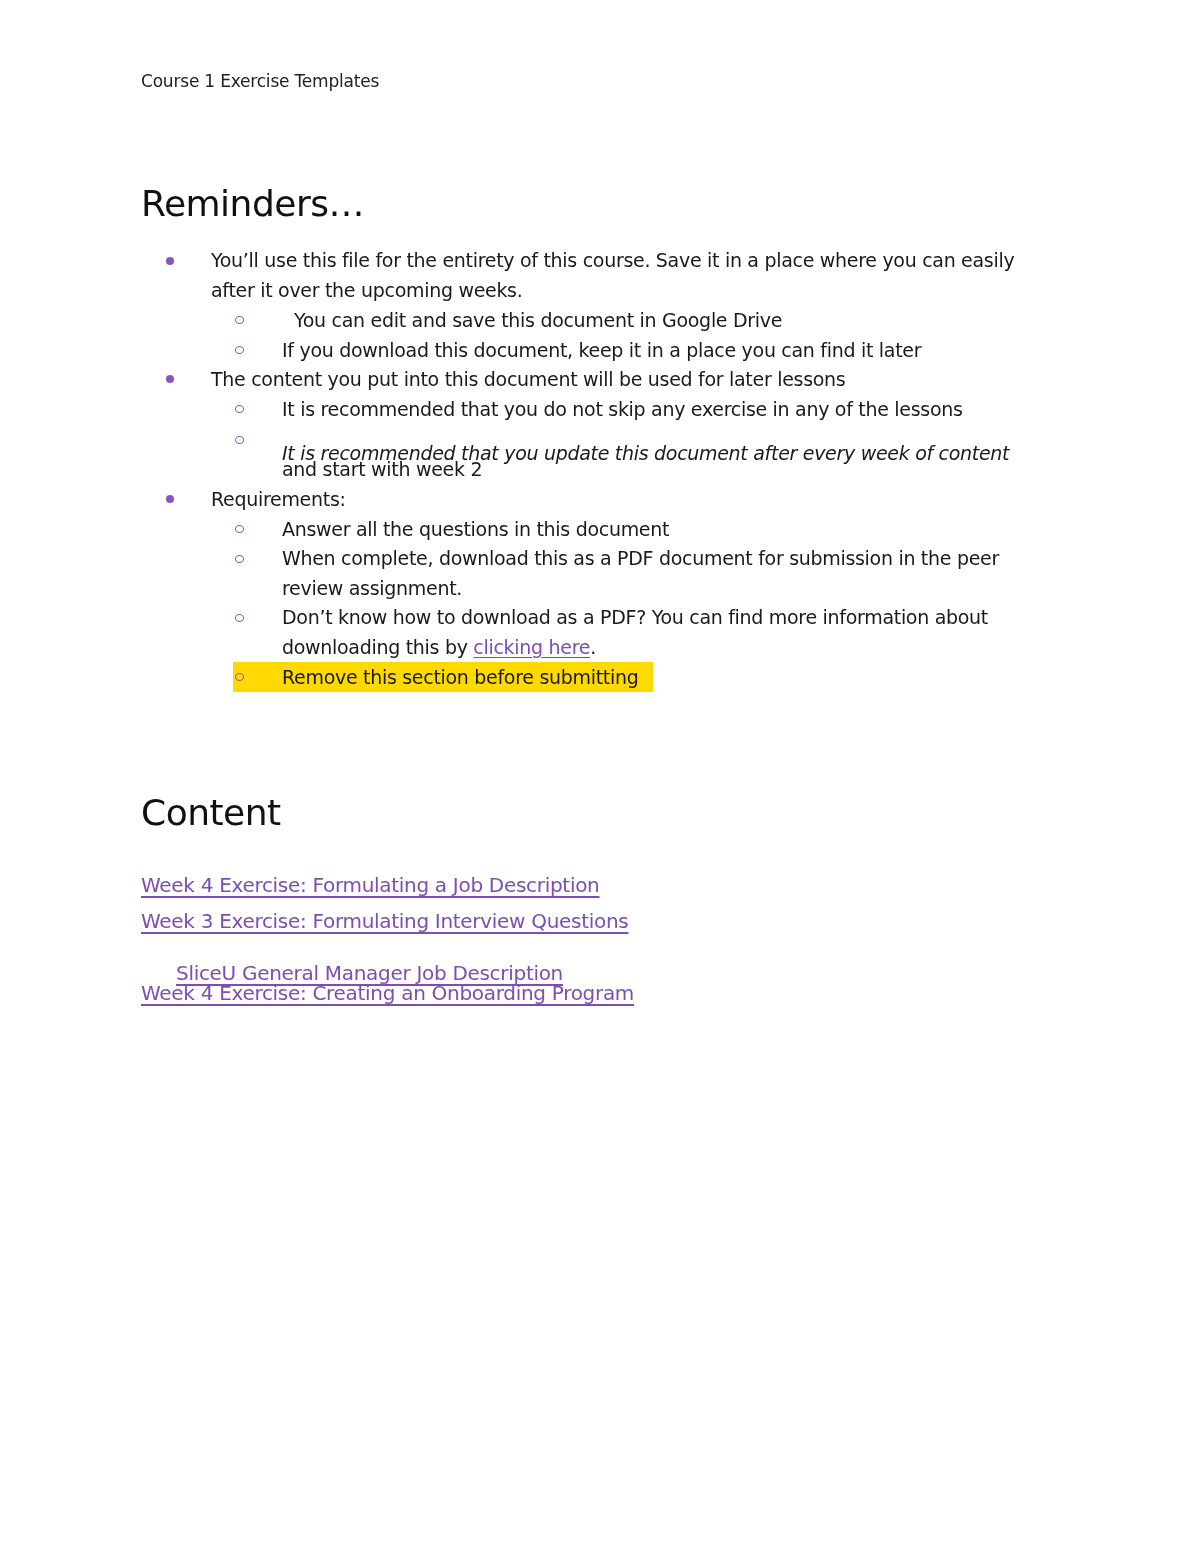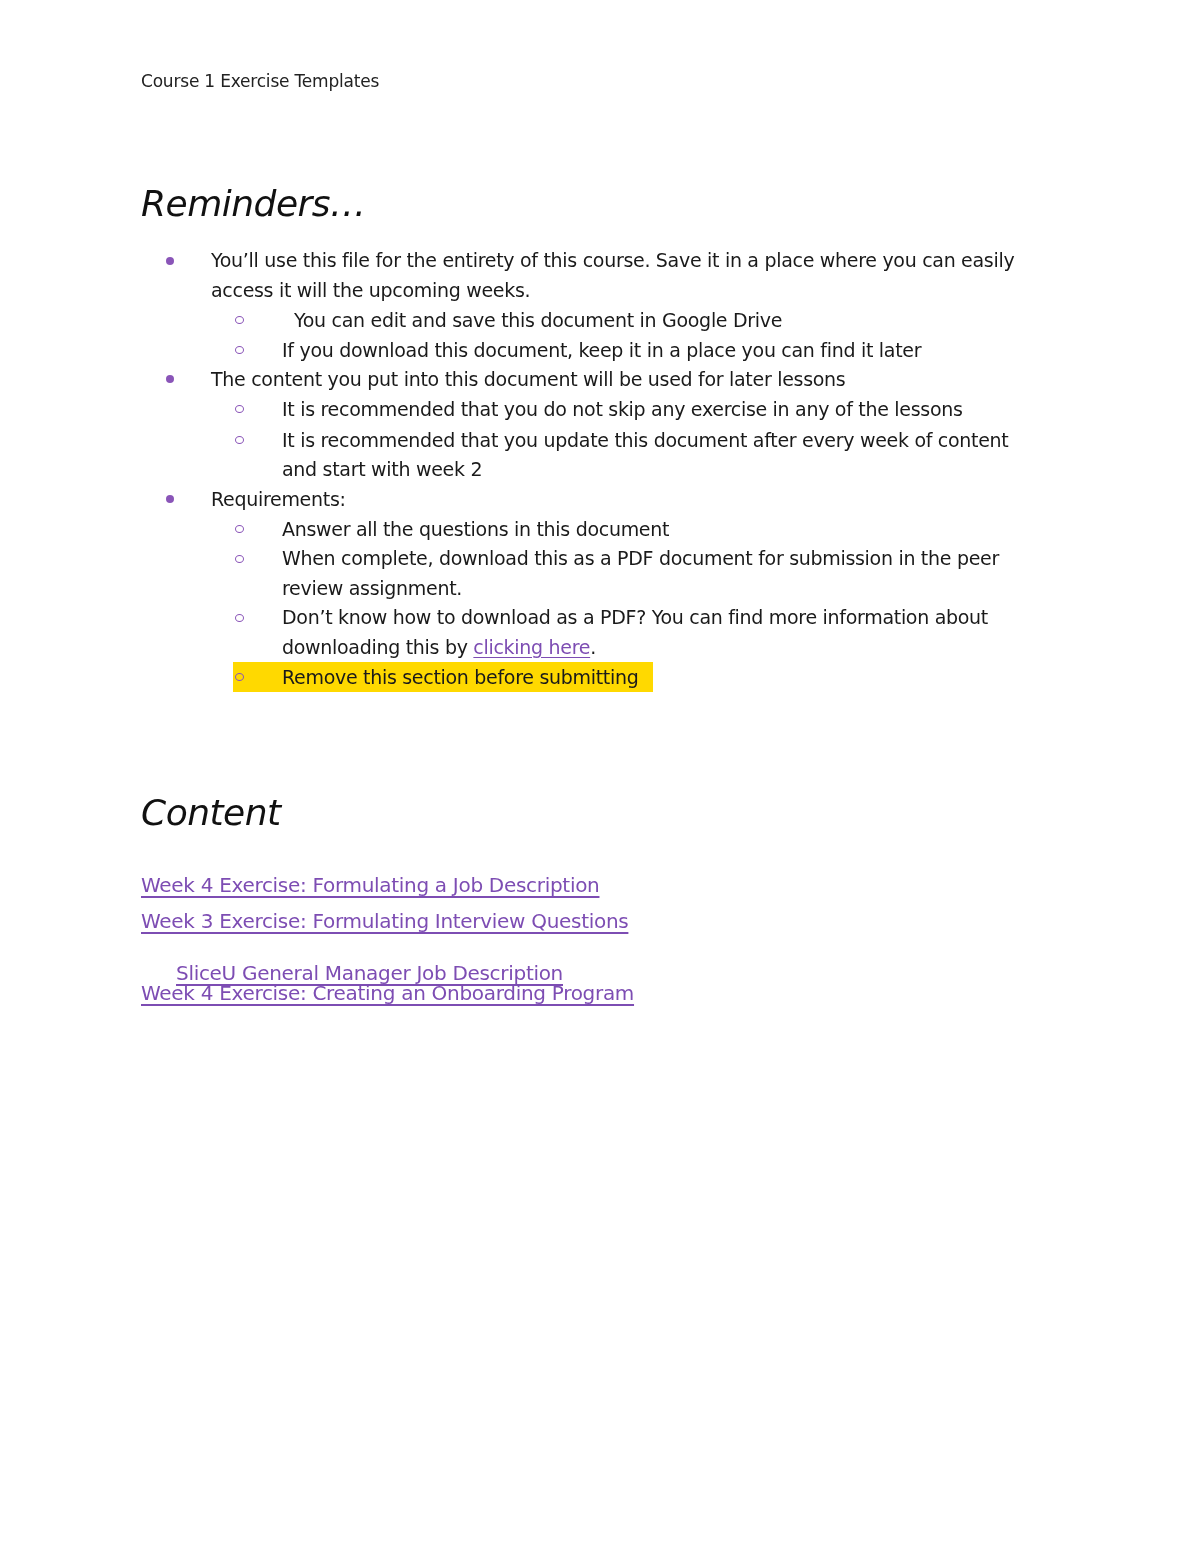--- a/index.html
+++ b/index.html
@@ -9,21 +9,20 @@
       position: relative; overflow: hidden;
     }
     .page-header {
       position: absolute; left: 141px; top: 71px;
       font-size: 17px; letter-spacing: -0.2px; color: #222;
     }
     .h1 {
       position: absolute; left: 141px;
       font-size: 36px; font-weight: normal; color: #111; letter-spacing: -0.5px;
       margin: 0;
-      font-style: italic;
     }
     .h1.reminders { top: 183px; }
     .h1.content { top: 792px; }
     .line {
       position: absolute; font-size: 19px; letter-spacing: -0.3px;
       white-space: nowrap; line-height: 30px; height: 30px;
     }
     .bullet {
       position: absolute; width: 8px; height: 8px; border-radius: 50%;
       background: #8a55b8;
@@ -47,36 +46,36 @@
   </style>
 </head>
 <body>
 
 <div class="page-header">Course 1 Exercise Templates</div>
 
 <h1 class="h1 reminders">Reminders…</h1>
 
 <span class="bullet" style="left:166px; top:257px;"></span>
 <div class="line" style="left:211px; top:245px;">You’ll use this file for the entirety of this course. Save it in a place where you can easily</div>
-<div class="line" style="left:211px; top:275px;">access it will the upcoming weeks.</div>
+<div class="line" style="left:211px; top:275px;">after it over the upcoming weeks.</div>
 
 <span class="circle" style="left:235px; top:316px;"></span>
 <div class="line" style="left:282px; top:305px;margin-left:12px;">You can edit and save this document in Google Drive</div>
 
 <span class="circle" style="left:235px; top:346px;"></span>
 <div class="line" style="left:282px; top:335px;">If you download this document, keep it in a place you can find it later</div>
 
 <span class="bullet" style="left:166px; top:375px;"></span>
 <div class="line" style="left:211px; top:364px;text-align:center;">The content you put into this document will be used for later lessons</div>
 
 <span class="circle" style="left:235px; top:405px;"></span>
 <div class="line" style="left:282px; top:394px;">It is recommended that you do not skip any exercise in any of the lessons</div>
 
 <span class="circle" style="left:235px; top:436px;"></span>
-<div class="line" style="left:282px; top:425px;">It is recommended that you update this document after every week of content</div>
+<div class="line" style="left:282px; top:438px;font-style:italic;">It is recommended that you update this document after every week of content</div>
 <div class="line" style="left:282px; top:454px;">and start with week 2</div>
 
 <span class="bullet" style="left:166px; top:495px;"></span>
 <div class="line" style="left:211px; top:484px;">Requirements:</div>
 
 <span class="circle" style="left:235px; top:525px;"></span>
 <div class="line" style="left:282px; top:514px;">Answer all the questions in this document</div>
 
 <span class="circle" style="left:235px; top:555px;"></span>
 <div class="line" style="left:282px; top:543px;">When complete, download this as a PDF document for submission in the peer</div>

